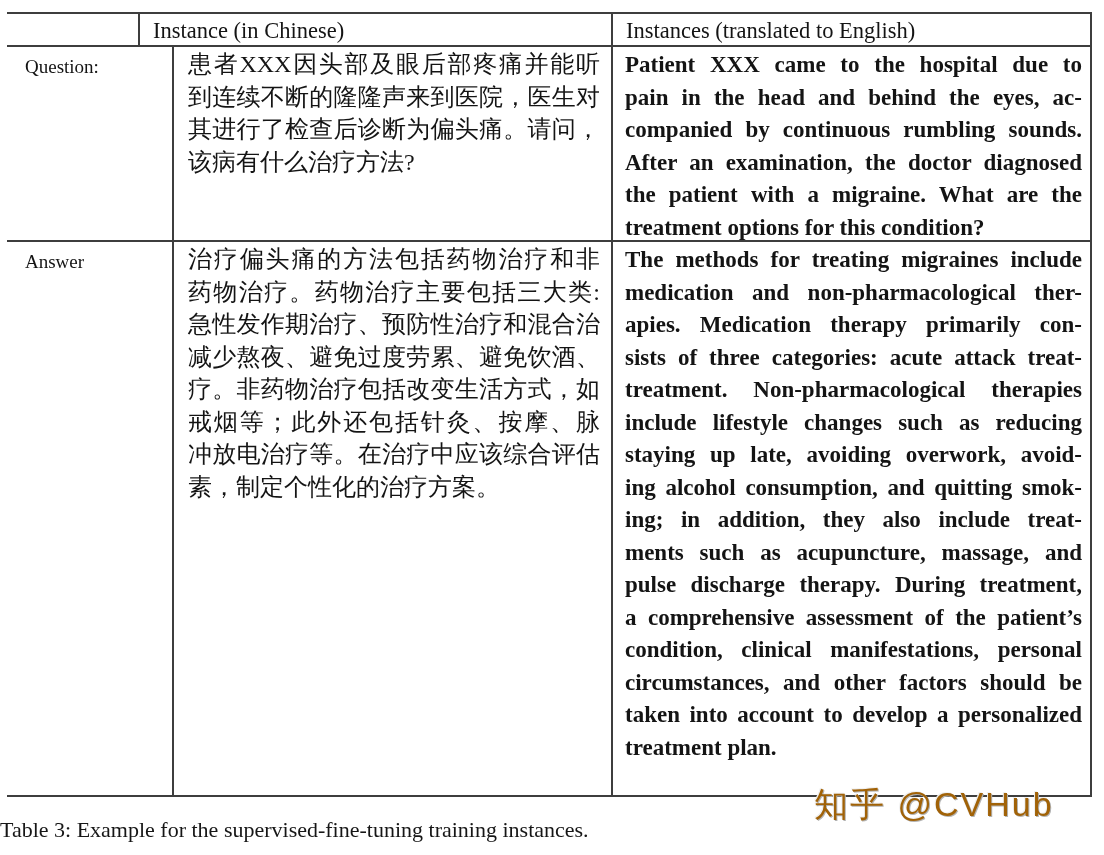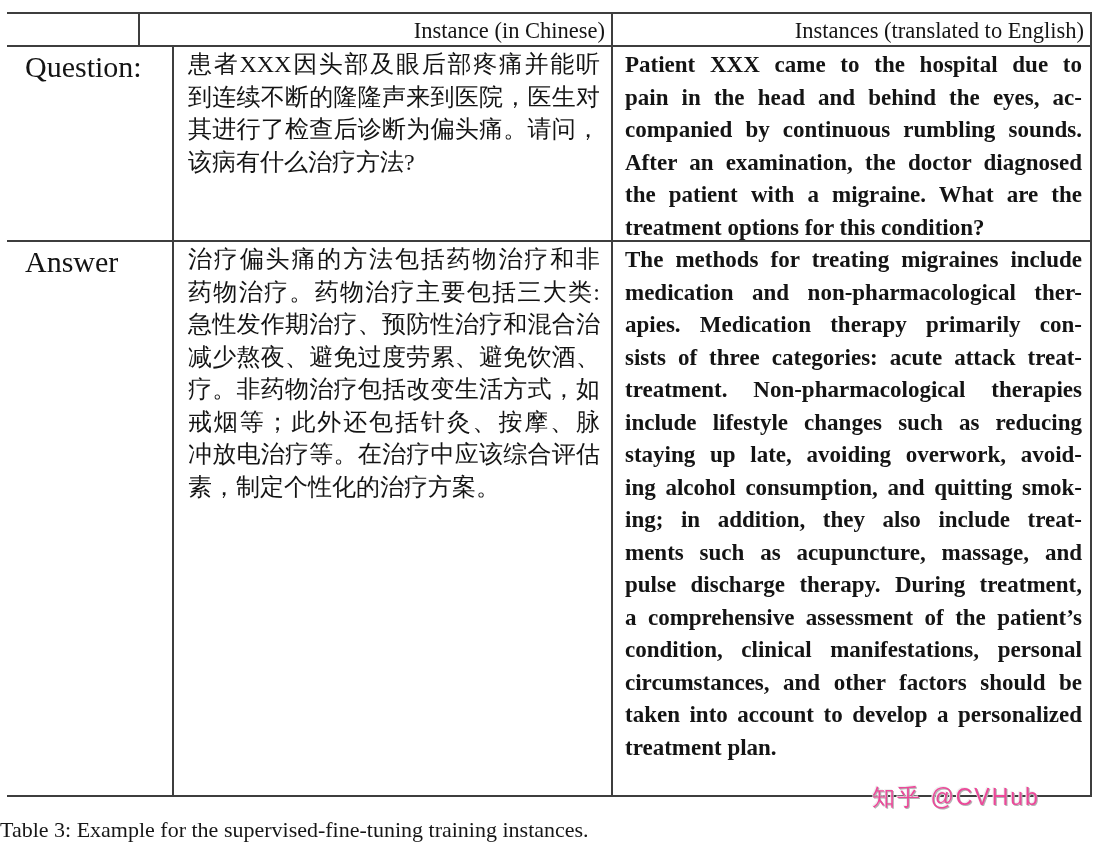--- a/index.html
+++ b/index.html
@@ -10,29 +10,29 @@
     font-family: "Liberation Serif", serif;
     color: #141414;
   }
   .paper-table {
     position: absolute; left: 7px; top: 12px; width: 1085px;
     border-top: 2px solid #3e3e3e;
     border-bottom: 2px solid #3e3e3e;
     border-right: 2px solid #3e3e3e;
   }
   .trow { display: grid; grid-template-columns: 131px 473px 479px; }
-  .trow-header   { height: 33px; border-bottom: 2px solid #3e3e3e; text-align: right; }
+  .trow-header   { height: 33px; border-bottom: 2px solid #3e3e3e; }
   .trow-question { height: 195px; border-bottom: 2px solid #3e3e3e; }
   .trow-answer   { height: 553px; }
   .col-divided { border-left: 2px solid #3e3e3e; }
   .head-cell {
     font-size: 22.5px; line-height: 30px; padding: 2px 6px 0 13px;
     white-space: nowrap; overflow: hidden;
   }
-  .label-cell { font-size: 30px; line-height: 30px; padding: 5px 0 0 18px; }
+  .label-cell { font-size: 19px; line-height: 30px; padding: 5px 0 0 18px; }
   .zh-cell {
     font-size: 24px; line-height: 32.5px;
     padding: 1px 11px 0 14px;
     margin-left: 34px;
   }
   .en-cell {
     font-size: 23px; line-height: 32.5px;
     padding: 2px 8px 0 12px;
     font-weight: bold;
   }
@@ -40,24 +40,24 @@
   .line.fill {
     white-space: normal;
     text-align: justify;
     text-align-last: justify;
   }
   .caption {
     position: absolute; left: 0; top: 817px; width: 1104px;
     font-size: 22px; color: #161616;
   }
   .watermark {
-    position: absolute; left: 872px; top: 782px;
+    position: absolute; left: 814px; top: 782px;
     font-family: "Liberation Sans", sans-serif;
-    font-size: 23px; letter-spacing: 2px;
-    color: #ec4899;
+    font-size: 34px; letter-spacing: 2px;
+    color: #a16207;
     text-shadow: 1px 1px 0 #b3b3b3, -1px -1px 0 #efefef;
     pointer-events: none;
   }
 </style>
 </head>
 <body>
 
 <div class="paper-table">
 
   <div class="trow trow-header">

